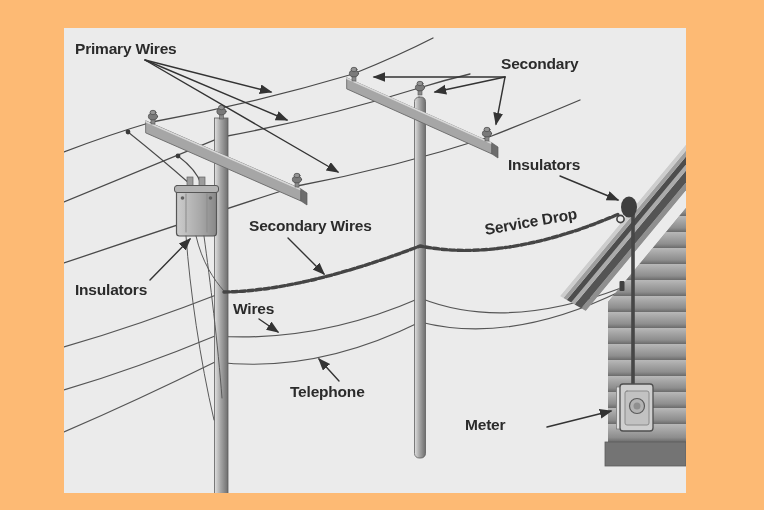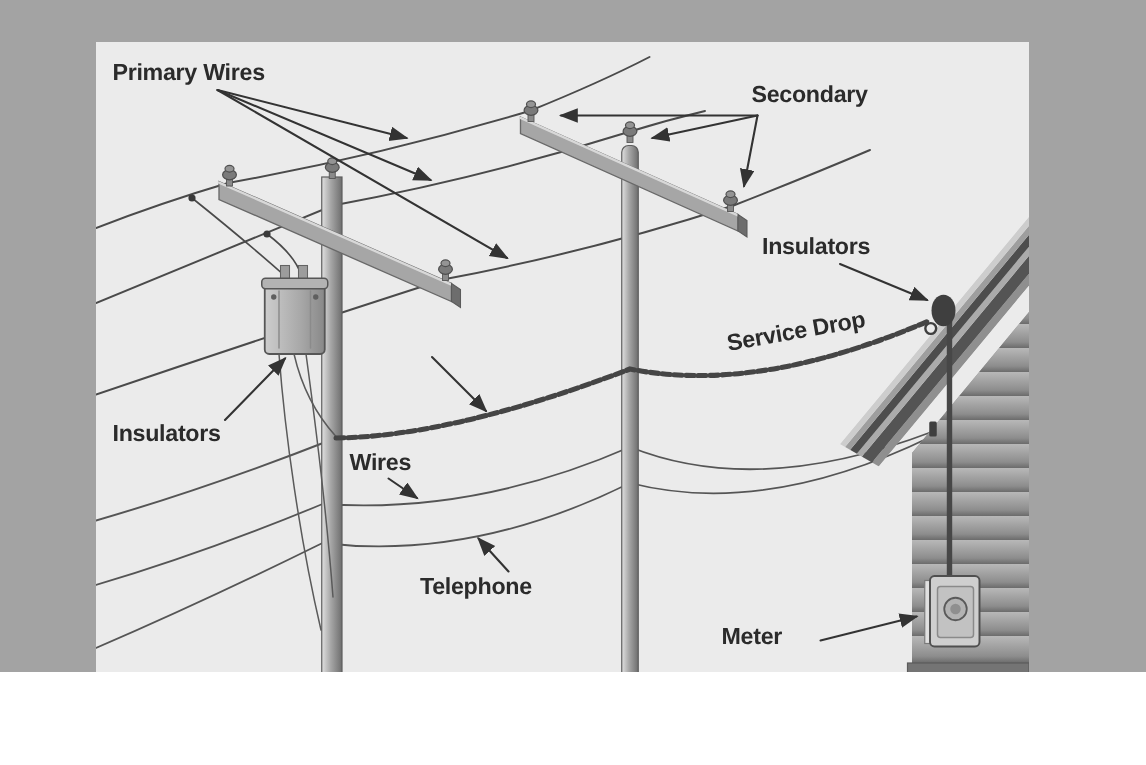--- a/index.html
+++ b/index.html
@@ -1,16 +1,16 @@
 <!DOCTYPE html>
 <html><head>
 <meta charset="utf-8">
 <style>
   html,body{margin:0;padding:0;background:#ffffff;}
-  .stage{position:relative;width:764px;height:448px;background:#a3a3a3;overflow:hidden;
+  .stage{position:relative;width:764px;height:510px;background:#fdba74;overflow:hidden;
          font-family:"Liberation Sans",sans-serif;}
   .stage svg{position:absolute;left:0;top:0;}
   .lbl{position:absolute;font-weight:bold;font-size:15.5px;letter-spacing:-0.2px;
        color:#2b2b2b;white-space:nowrap;line-height:1.05;}
   .lbl.rot{transform:rotate(-10deg);transform-origin:left center;}
 </style>
 </head>
 <body>
 
 <div class="stage">
@@ -185,19 +185,20 @@
       <path d="M259,319 L278,332" marker-end="url(#ah)"></path>
       <path d="M339,381 L319,359" marker-end="url(#ah)"></path>
       <path d="M547,427 L611,411" marker-end="url(#ah)"></path>
     </g>
   </g>
 </svg>
 
 <div class="lbl" style="left:75px;top:41px">Primary Wires</div>
 <div class="lbl" style="left:501px;top:56px">Secondary</div>
 <div class="lbl" style="left:508px;top:157px">Insulators</div>
+<div class="lbl" style="left:249px;top:218px">Secondary Wires</div>
 <div class="lbl rot" style="left:485px;top:222px">Service Drop</div>
 <div class="lbl" style="left:75px;top:282px">Insulators</div>
 <div class="lbl" style="left:233px;top:301px">Wires</div>
-<div class="lbl" style="left:280px;top:384px">Telephone</div>
-<div class="lbl" style="left:481px;top:417px">Meter</div>
+<div class="lbl" style="left:290px;top:384px">Telephone</div>
+<div class="lbl" style="left:465px;top:417px">Meter</div>
 
 </div>
 
 </body></html>

